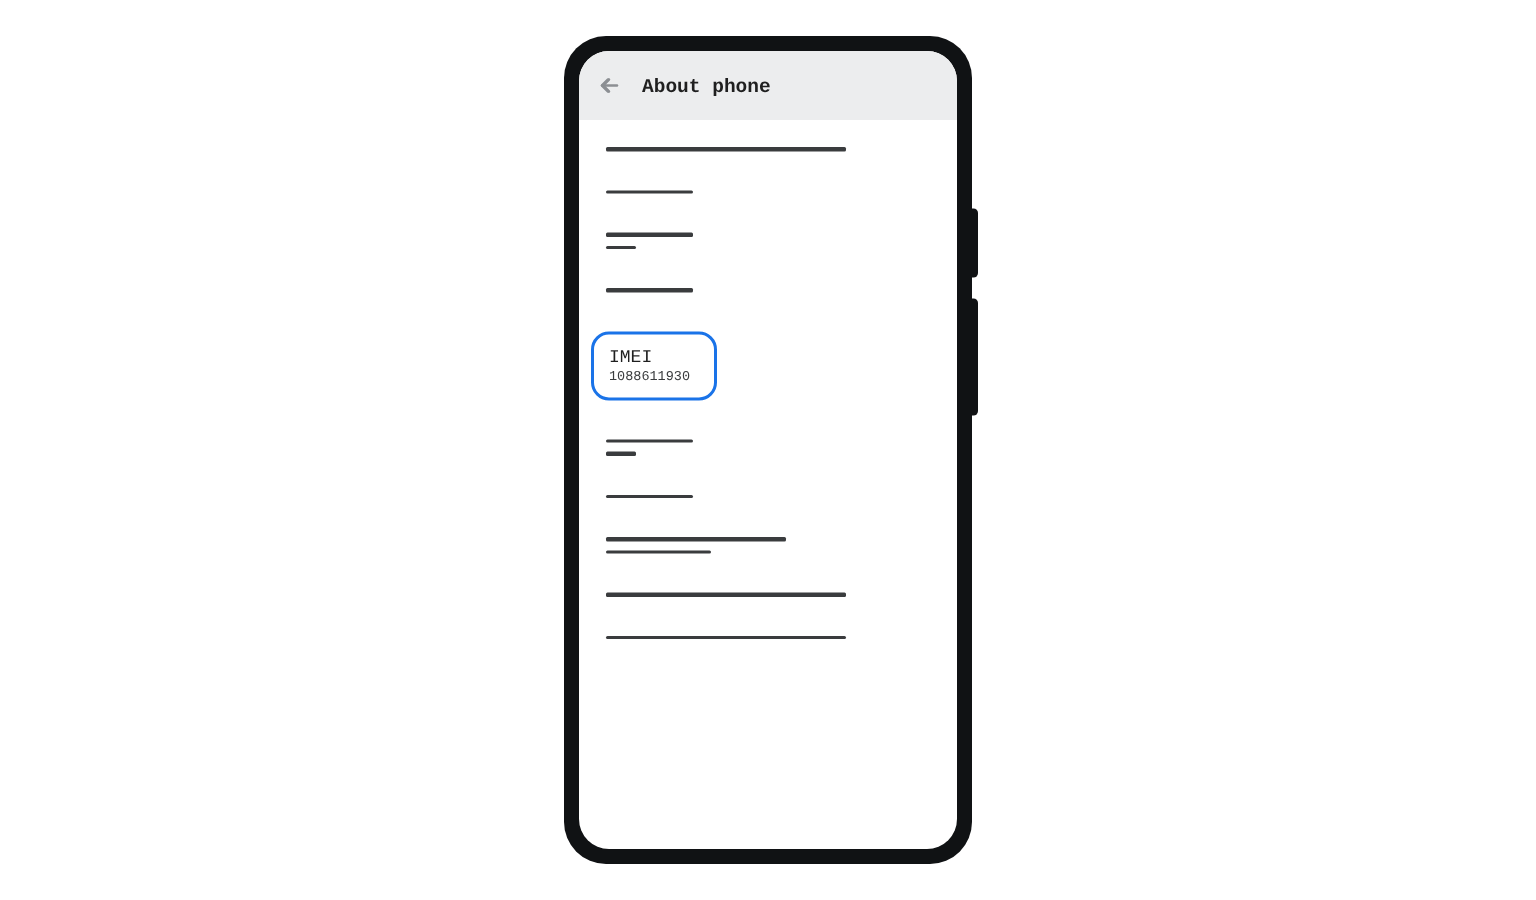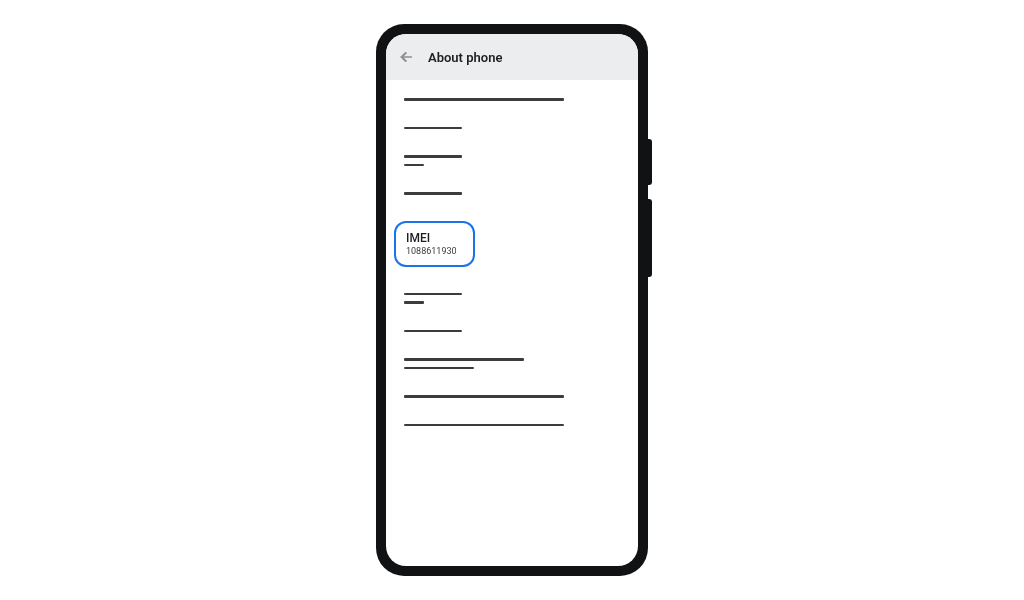--- a/index.html
+++ b/index.html
@@ -14,20 +14,21 @@
     justify-content: center;
   }
 
   .phone-frame {
     position: relative;
     width: 272px;
     height: 552px;
     background: #101214;
     border-radius: 28px;
     padding: 10px;
+    font-family: Liberation Mono, monospace;
   }
 
   .btn-power {
     position: absolute;
     right: -4px;
     top: 115px;
     width: 4px;
     height: 46px;
     background: #101214;
     border-radius: 0 3px 3px 0;

